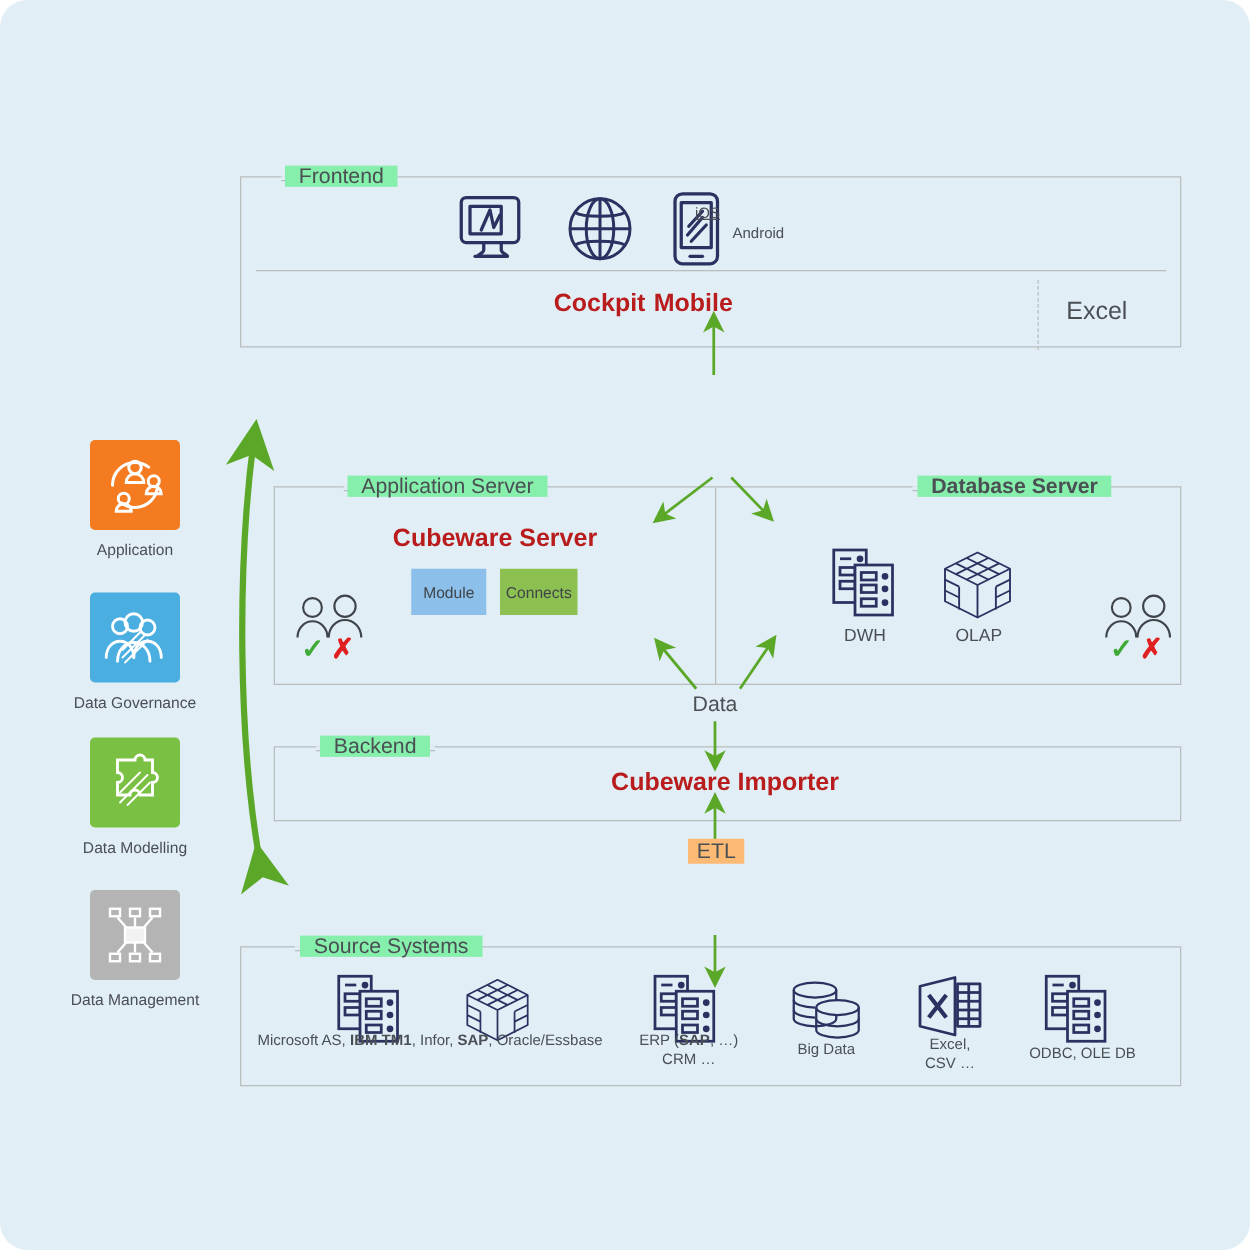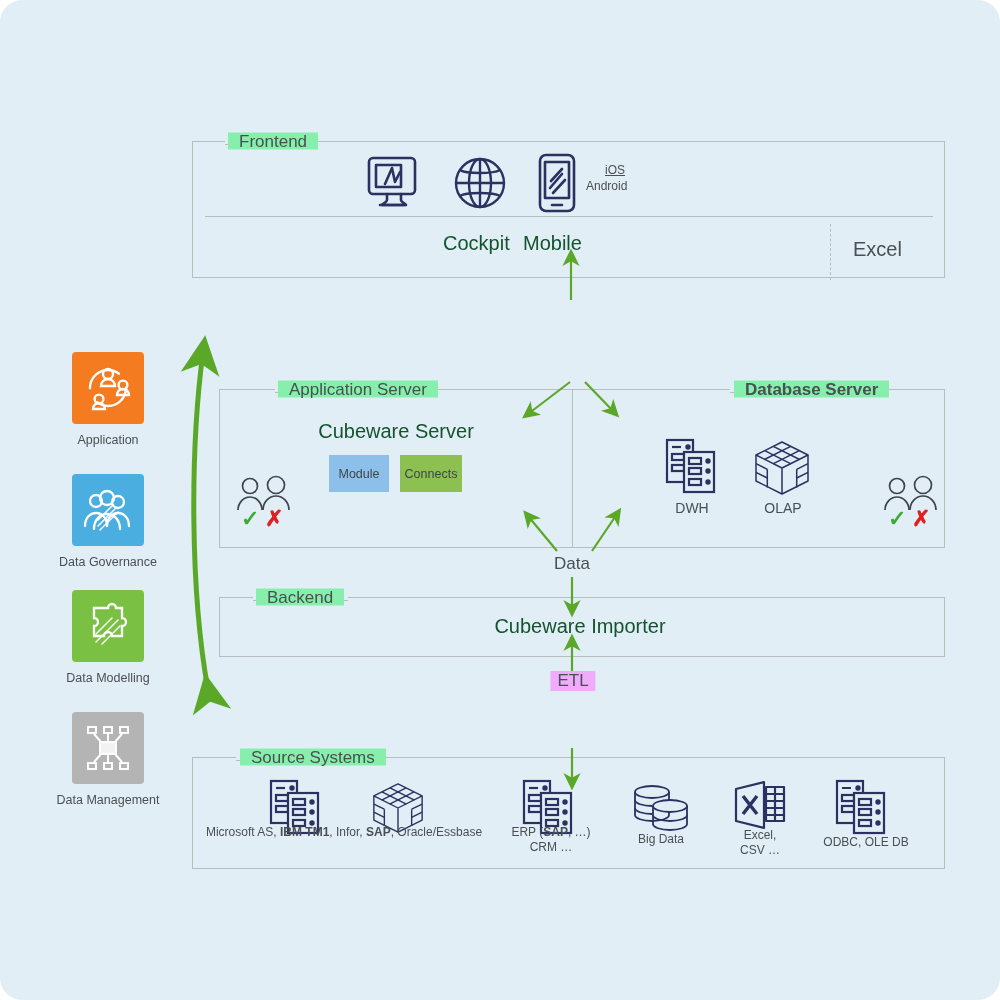--- a/index.html
+++ b/index.html
@@ -44,21 +44,21 @@
     border-bottom: 1px solid #b9bdbd;
     transform: translateY(-1px);
   }
 
   
   .lbl { position: absolute; color: #4a4f54; white-space: nowrap; }
   .lbl-sm { font-size: 12px; }
   .lbl-md { font-size: 14px; }
   .lbl-lg { font-size: 17px; }
   .lbl-xl { font-size: 20px; }
-  .yellow { color: #14532d; }
+  .yellow { color: #b91c1c; font-weight: bold; }
   .center { transform: translateX(-50%); text-align: center; }
 
   .sidebar-item { position: absolute; width: 140px; text-align: center; }
   .sidebar-tile {
     width: 72px; height: 72px;
     margin: 0 auto;
     border-radius: 4px;
     position: relative;
   }
   .sidebar-label {
@@ -200,21 +200,21 @@
     <svg width="44" height="62" viewBox="0 0 44 62">
       <g stroke="#2b3160" stroke-width="2.6" fill="none" stroke-linejoin="round" stroke-linecap="round">
         <rect x="5" y="3" width="34" height="56" rx="6"></rect>
         <rect x="10" y="10" width="24" height="36"></rect>
         <path d="M15 36l12-14M16 29l11-12M18 41l12-13"></path>
         <line x1="17" y1="53" x2="27" y2="53"></line>
       </g>
     </svg>
   </div>
 
-  <div class="lbl lbl-sm" style="left:605px; top:163px;text-decoration:underline;">iOS</div>
+  <div class="lbl lbl-sm" style="left:556px; top:163px;text-decoration:underline;">iOS</div>
   <div class="lbl lbl-sm" style="left:586px; top:179px;">Android</div>
 
   <div class="hdiv" style="left:205px; top:216px; width:728px;"></div>
 
   <div class="dashdiv" style="left:830px; top:224px; height:56px;"></div>
 
   <div class="lbl lbl-xl yellow" style="left:443px; top:232px;">Cockpit</div>
   <div class="lbl lbl-xl yellow" style="left:523px; top:232px;">Mobile</div>
   <div class="lbl lbl-xl" style="left:853px; top:238px;">Excel</div>
 
@@ -441,15 +441,15 @@
 
       <line x1="572" y1="748" x2="572" y2="783"></line>
     </g>
 
     <g stroke="#5ba829" stroke-width="5" fill="none" marker-end="url(#ah)" marker-start="url(#ah)">
       <path d="M208 690 C 190 590, 190 450, 203 352" stroke-width="5"></path>
     </g>
   </svg>
 
   <div class="lbl lbl-lg center" style="left:572px; top:554px; background:#e1eef5; padding:0 7px;">Data</div>
-  <div class="lbl lbl-lg center" style="left:573px; top:671px; background:#f0abfc; padding:0 7px;">ETL</div>
+  <div class="lbl lbl-lg center" style="left:573px; top:671px; background:#fdba74; padding:0 7px;">ETL</div>
 
 </div>
 
 </body></html>

